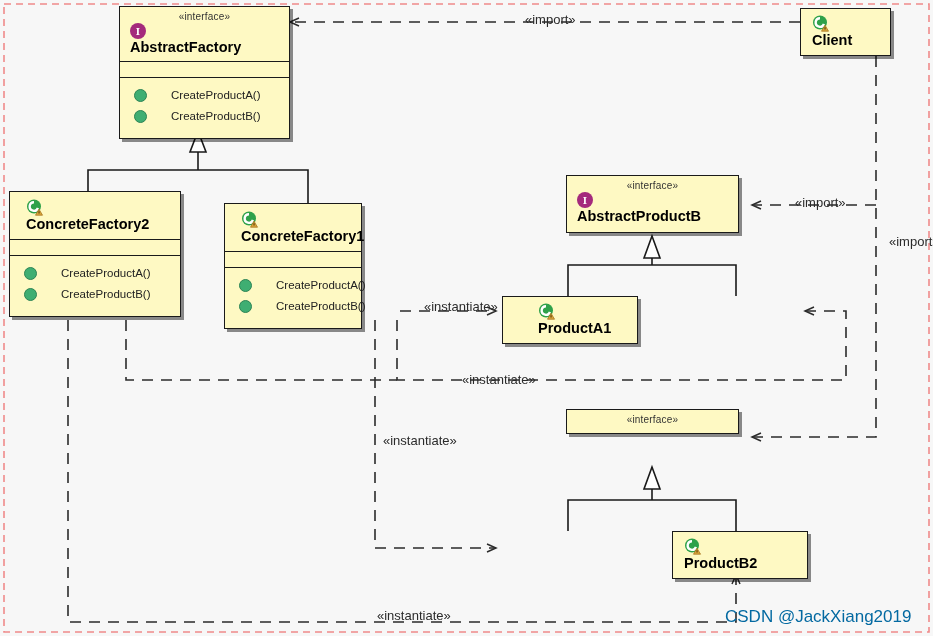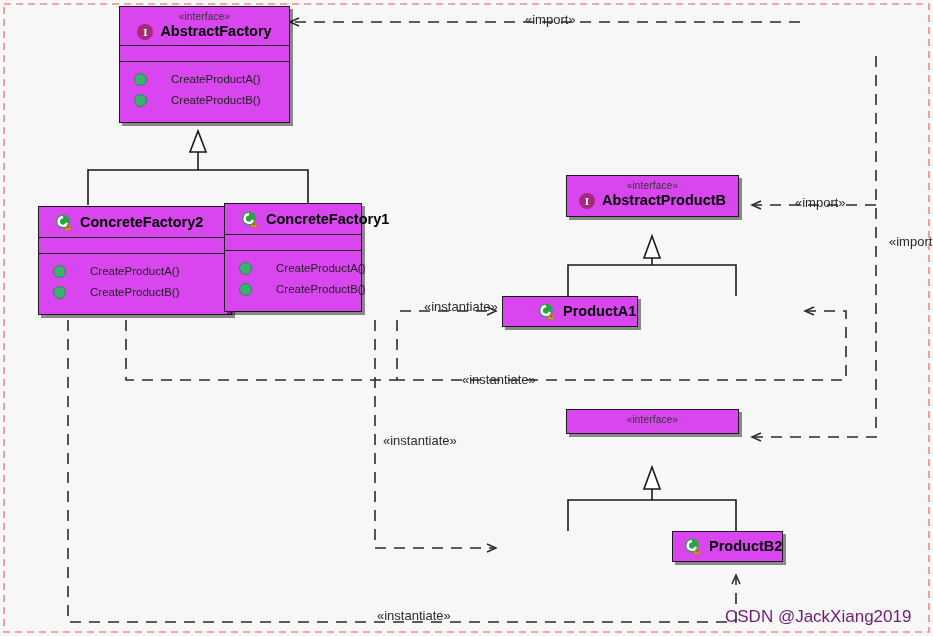--- a/index.html
+++ b/index.html
@@ -13,37 +13,38 @@
   }
   #canvas{
     position:absolute;left:0;top:0;width:933px;height:636px;
     background:#f7f7f7;
   }
   #svg-layer{position:absolute;left:0;top:0;width:933px;height:636px;}
 
   
   .node{
     position:absolute;
-    background:#d946ef;
+    background:#fef9c3;
     border:1.6px solid #1a1a1a;
     box-shadow:3px 3px 0 rgba(0,0,0,0.45);
     box-sizing:border-box;
     z-index:5;
   }
   .node .hdr{
     padding:4px 10px 5px 10px;
     text-align:center;
   }
   .stereotype{
     font-size:10px;color:#333;letter-spacing:.2px;line-height:12px;
     font-family:"Liberation Sans", sans-serif;
   }
   .titlerow{
-    display:flex;align-items:flex-end;justify-content:center;gap:7px;
+    display:flex;align-items:flex-start;justify-content:center;
     line-height:17px;
+    flex-direction:column;
   }
   .titlerow .nm{
     font-size:14.5px;font-weight:bold;color:#000;white-space:nowrap;
   }
   .sep{height:0;border-top:1.6px solid #1a1a1a;}
   .emptyslot{height:15px;}
   .members{padding:7px 8px 8px 14px;}
   .member{
     display:flex;align-items:center;gap:24px;
     font-size:11.5px;color:#222;line-height:15px;margin:3px 0 6px 0;
@@ -67,21 +68,21 @@
   
   .elabel{
     position:absolute;z-index:6;
     font-size:13px;color:#2b2b2b;
     background:transparent;
     white-space:nowrap;
     font-family:"Liberation Sans", sans-serif;
   }
   .watermark{
     position:absolute;z-index:7;
-    font-size:17px;color:#701a75;white-space:nowrap;
+    font-size:17px;color:#0369a1;white-space:nowrap;
     font-family:"Liberation Sans", sans-serif;
   }
 </style>
 </head>
 <body>
 
 <div id="canvas">
 
   <svg id="svg-layer" viewBox="0 0 933 636" xmlns="http://www.w3.org/2000/svg">
     <defs>
@@ -146,21 +147,21 @@
         <span class="ico ico-method"></span>
         <span>CreateProductA()</span>
       </div>
       <div class="member">
         <span class="ico ico-method"></span>
         <span>CreateProductB()</span>
       </div>
     </div>
   </div>
 
-  <div class="node" style="left:9px;top:206px;width:194px;margin-left:29px;">
+  <div class="node" style="left:9px;top:191px;width:172px;">
     <div class="hdr" style="padding-top:7px;padding-bottom:6px;">
       <div class="titlerow" style="justify-content:flex-start;padding-left:6px;">
         <span class="ico ico-class">
           <svg width="18" height="17" viewBox="0 0 18 17" xmlns="http://www.w3.org/2000/svg">
             <circle cx="8" cy="7.5" r="7" fill="#2fa14a"></circle>
             <path d="M8 3.2 a4.3 4.3 0 1 0 4.0 5.8" fill="none" stroke="#ffffff" stroke-width="2.4"></path>
             <polygon points="8.5,9 12.5,9 10.5,5.6" fill="#ffffff" opacity="0"></polygon>
             <polygon points="9.5,16.2 16.5,16.2 13,10.2" fill="#d9a43a" stroke="#a8761f" stroke-width="0.8"></polygon>
             <rect x="12.4" y="12.2" width="1.3" height="2.3" fill="#6b4a10"></rect>
           </svg>
@@ -205,20 +206,35 @@
         <span class="ico ico-method"></span>
         <span>CreateProductA()</span>
       </div>
       <div class="member">
         <span class="ico ico-method"></span>
         <span>CreateProductB()</span>
       </div>
     </div>
   </div>
 
+  <div class="node simple" style="left:800px;top:8px;width:91px;">
+    <div class="hdr">
+      <div class="titlerow" style="justify-content:flex-start;">
+        <span class="ico ico-class">
+          <svg width="18" height="17" viewBox="0 0 18 17" xmlns="http://www.w3.org/2000/svg">
+            <circle cx="8" cy="7.5" r="7" fill="#2fa14a"></circle>
+            <path d="M8 3.2 a4.3 4.3 0 1 0 4.0 5.8" fill="none" stroke="#ffffff" stroke-width="2.4"></path>
+            <polygon points="9.5,16.2 16.5,16.2 13,10.2" fill="#d9a43a" stroke="#a8761f" stroke-width="0.8"></polygon>
+            <rect x="12.4" y="12.2" width="1.3" height="2.3" fill="#6b4a10"></rect>
+          </svg>
+        </span>
+        <span class="nm">Client</span>
+      </div>
+    </div>
+  </div>
 
   <div class="node" style="left:566px;top:175px;width:173px;">
     <div class="hdr" style="padding-bottom:7px;">
       <div class="stereotype">«interface»</div>
       <div class="titlerow">
         <span class="ico ico-interface"></span>
         <span class="nm">AbstractProductB</span>
       </div>
     </div>
   </div>
@@ -240,21 +256,21 @@
             <rect x="12.4" y="12.2" width="1.3" height="2.3" fill="#6b4a10"></rect>
           </svg>
         </span>
         <span class="nm">ProductA1</span>
       </div>
     </div>
   </div>
 
 
 
-  <div class="node simple" style="left:672px;top:531px;width:111px;">
+  <div class="node simple" style="left:672px;top:531px;width:136px;">
     <div class="hdr">
       <div class="titlerow" style="justify-content:flex-start;">
         <span class="ico ico-class">
           <svg width="18" height="17" viewBox="0 0 18 17" xmlns="http://www.w3.org/2000/svg">
             <circle cx="8" cy="7.5" r="7" fill="#2fa14a"></circle>
             <path d="M8 3.2 a4.3 4.3 0 1 0 4.0 5.8" fill="none" stroke="#ffffff" stroke-width="2.4"></path>
             <polygon points="9.5,16.2 16.5,16.2 13,10.2" fill="#d9a43a" stroke="#a8761f" stroke-width="0.8"></polygon>
             <rect x="12.4" y="12.2" width="1.3" height="2.3" fill="#6b4a10"></rect>
           </svg>
         </span>

